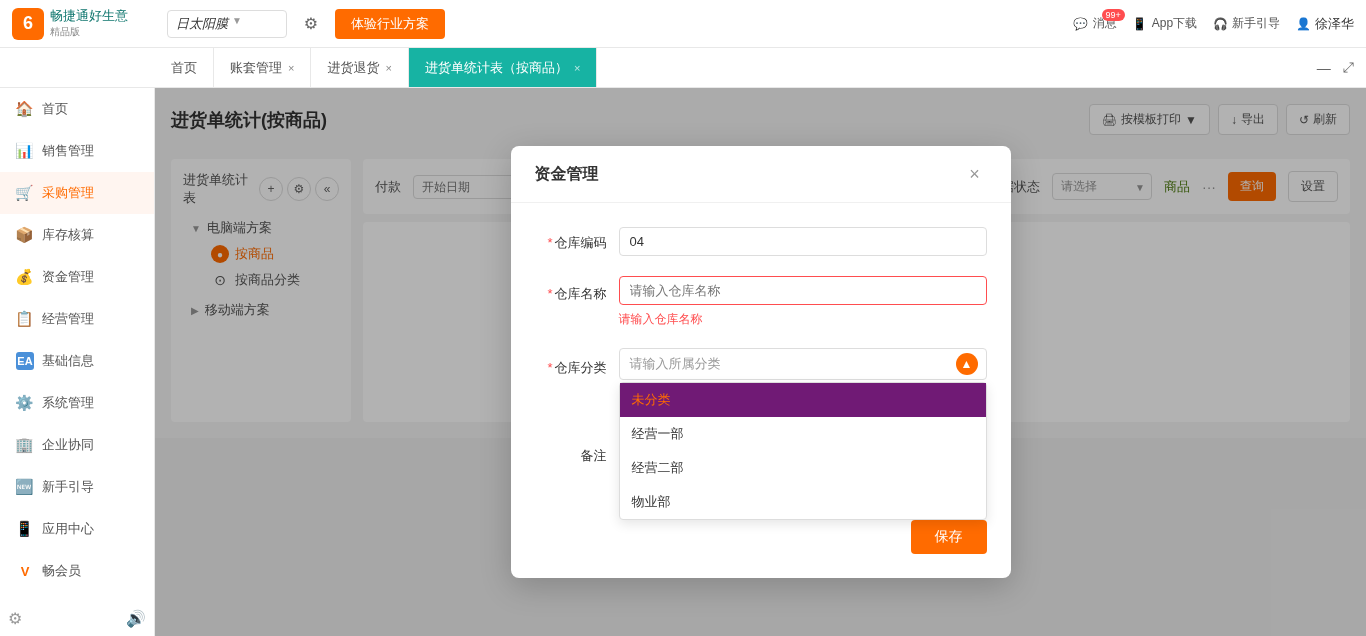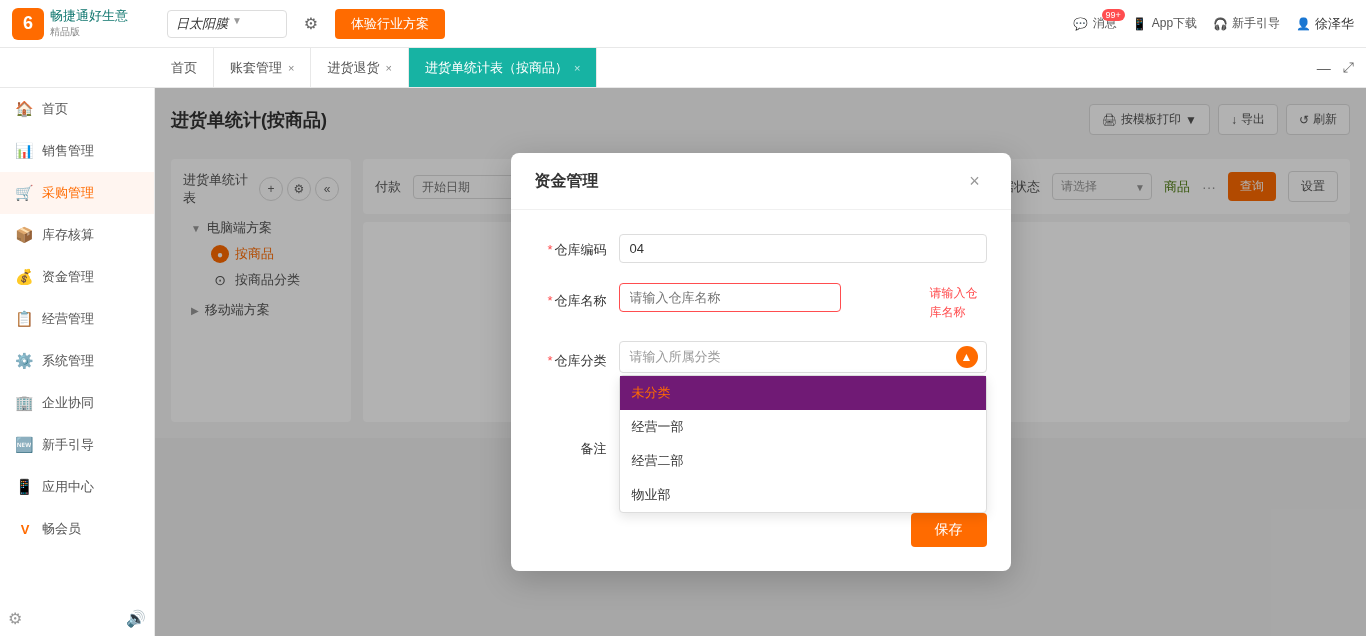--- a/index.html
+++ b/index.html
@@ -369,20 +369,24 @@
       <span class="si-icon">📦</span>
       <span>库存核算</span>
     </div>
     <div class="sidebar-item">
       <span class="si-icon">💰</span>
       <span>资金管理</span>
     </div>
     <div class="sidebar-item">
       <span class="si-icon">📋</span>
       <span>经营管理</span>
+    </div>
+    <div class="sidebar-item">
+      <span class="si-icon" style="font-size:11px;font-weight:bold;background:#4a90d9;color:#fff;border-radius:3px;padding:1px 3px;">EA</span>
+      <span>基础信息</span>
     </div>
     <div class="sidebar-item">
       <span class="si-icon">⚙️</span>
       <span>系统管理</span>
     </div>
     <div class="sidebar-item">
       <span class="si-icon">🏢</span>
       <span>企业协同</span>
     </div>
     <div class="sidebar-item">
@@ -497,21 +501,21 @@
         </div>
         <div class="modal-body">
 
           <div class="form-row">
             <span class="form-label">
               <span class="required">*</span><span>仓库编码</span>
             </span>
             <input class="form-input" type="text" value="04" style="">
           </div>
 
-          <div class="form-row" style="flex-direction:row;gap:4px;">
+          <div class="form-row" style="flex-direction:column;gap:4px;">
             <div style="display:flex;align-items:center;gap:12px;width:100%;">
               <span class="form-label">
                 <span class="required">*</span><span>仓库名称</span>
               </span>
               <input class="form-input error" type="text" style="flex: 1 1 0%;" placeholder="请输入仓库名称">
             </div>
             <div style="padding-left:84px;">
               <span style="color:#ff4d4f;font-size:12px;">请输入仓库名称</span>
             </div>
           </div>

